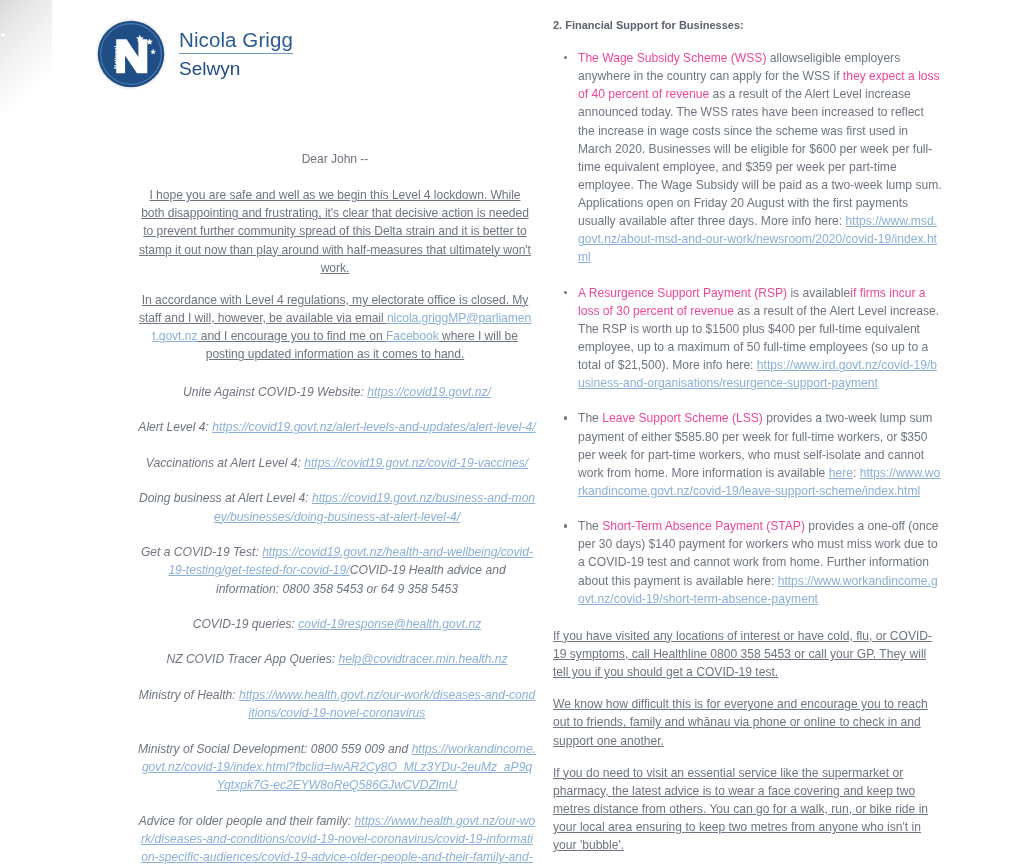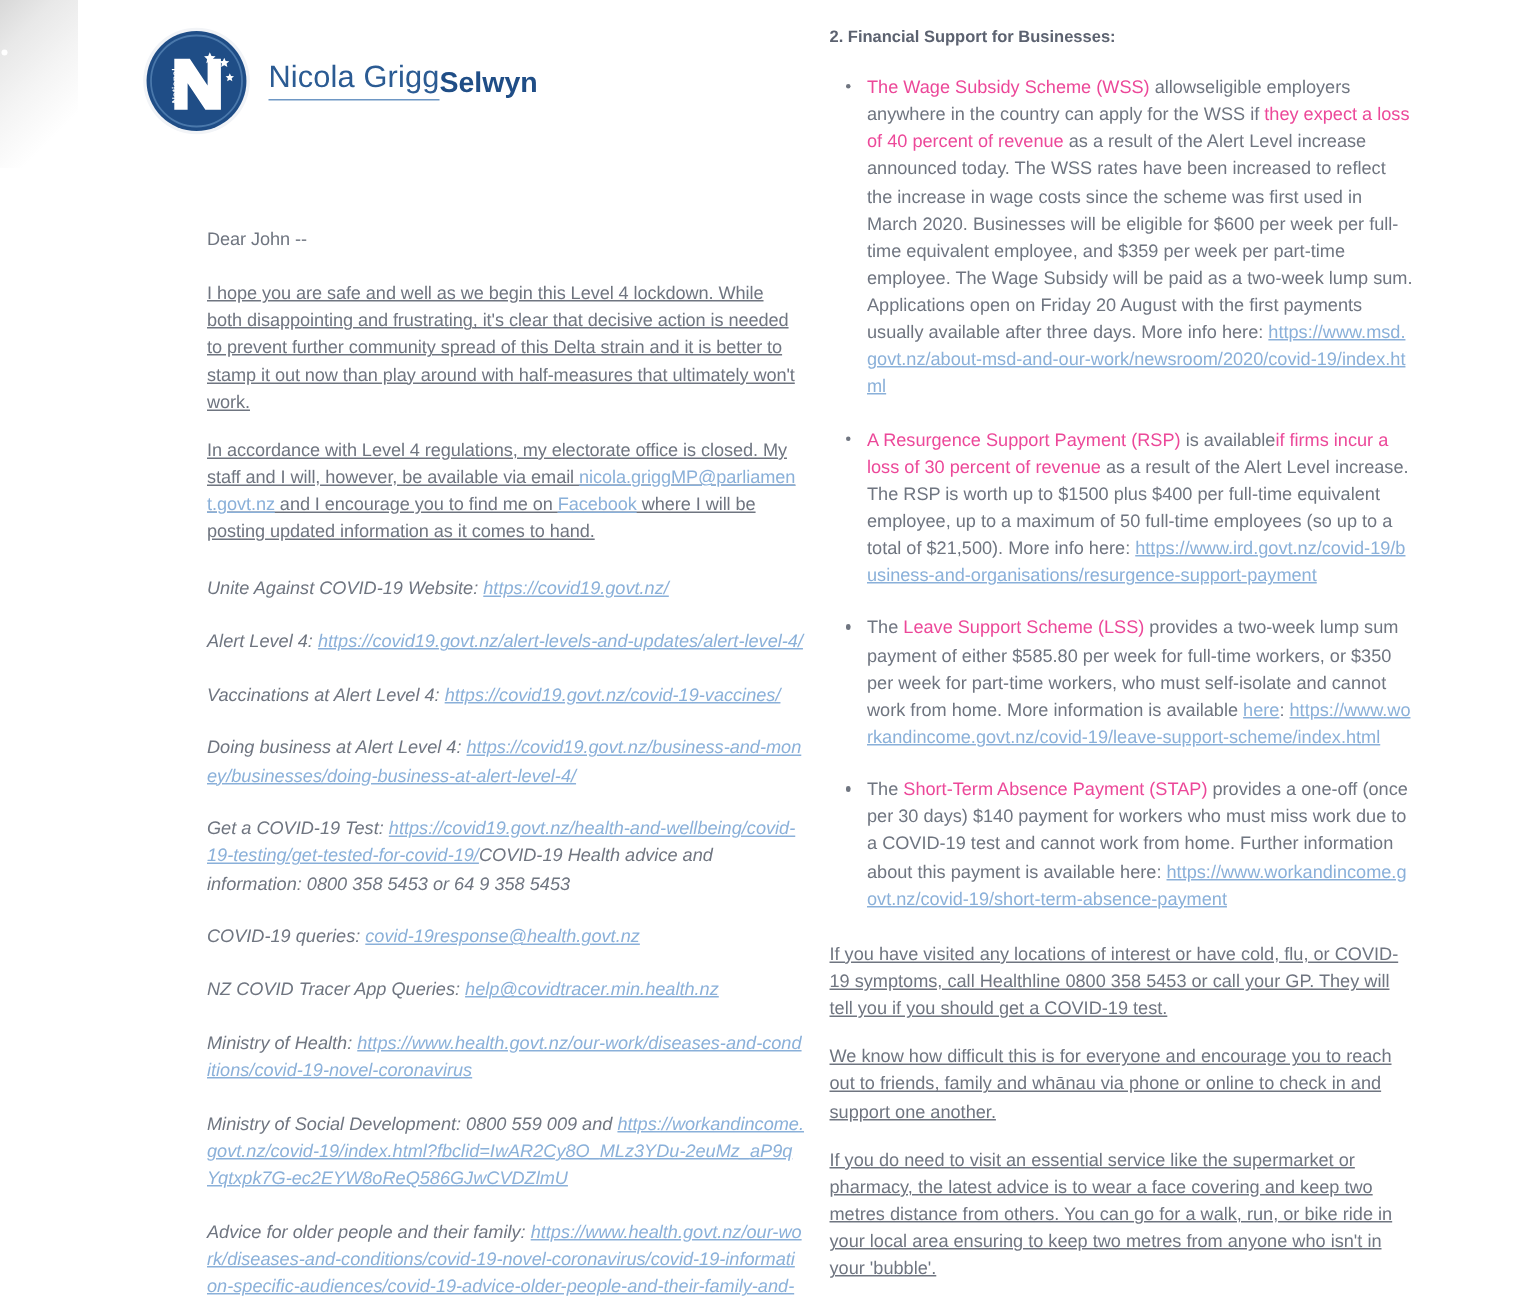--- a/index.html
+++ b/index.html
@@ -26,54 +26,54 @@
   #corner-dot {
     position: absolute; left: 1px; top: 33px;
     width: 4px; height: 4px; border-radius: 50%;
     background: #ffffff;
   }
 
   
   .col-left {
     position: absolute;
     left: 138px; top: 0px;
-    width: 398px; height: 609px;
+    width: 398px; height: 609px; text-align: center;
   }
   .col-right {
     position: absolute;
     left: 553px; top: 18px;
     width: 390px; height: 849px;
   }
 
   
   .letterhead {
     position: absolute;
     left: 94px; top: 14px;
     width: 212px; height: 80px;
     display: flex; align-items: center; gap: 11px;
   }
   .logo-wrap {
     width: 74px; height: 74px;
     flex: 0 0 74px;
     position: relative;
   }
   .logo-wrap svg { display: block; width: 74px; height: 74px; }
-  .brand-text { display: flex; justify-content: center; }
+  .brand-text { display: flex; flex-direction: column; justify-content: center; }
   .brand-name {
     font-size: 20.5px;
     color: #2b5b93;
     letter-spacing: .1px;
     line-height: 1.05;
     white-space: nowrap;
     padding-bottom: 3px;
     border-bottom: 1.5px solid #6e97c4;
   }
   .brand-seat {
     font-size: 19px;
-    font-weight: bold;
+    font-weight: normal;
     color: #1f4d86;
     line-height: 1.05;
     padding-top: 5px;
     white-space: nowrap;
   }
 
   
   .body-text {
     font-size: 12.1px;
     line-height: 1.50;

